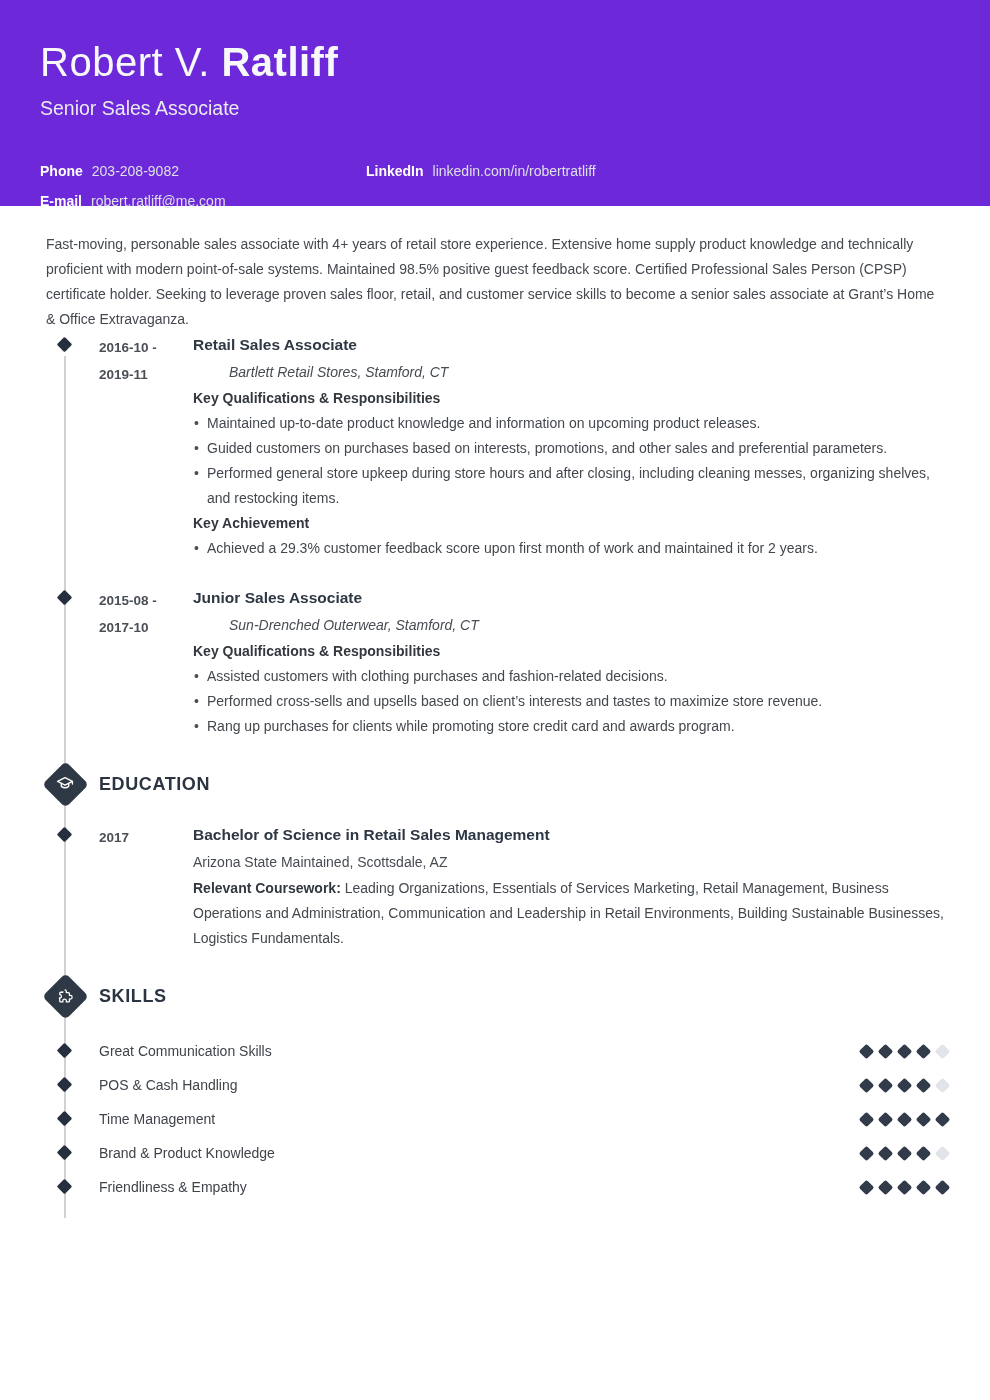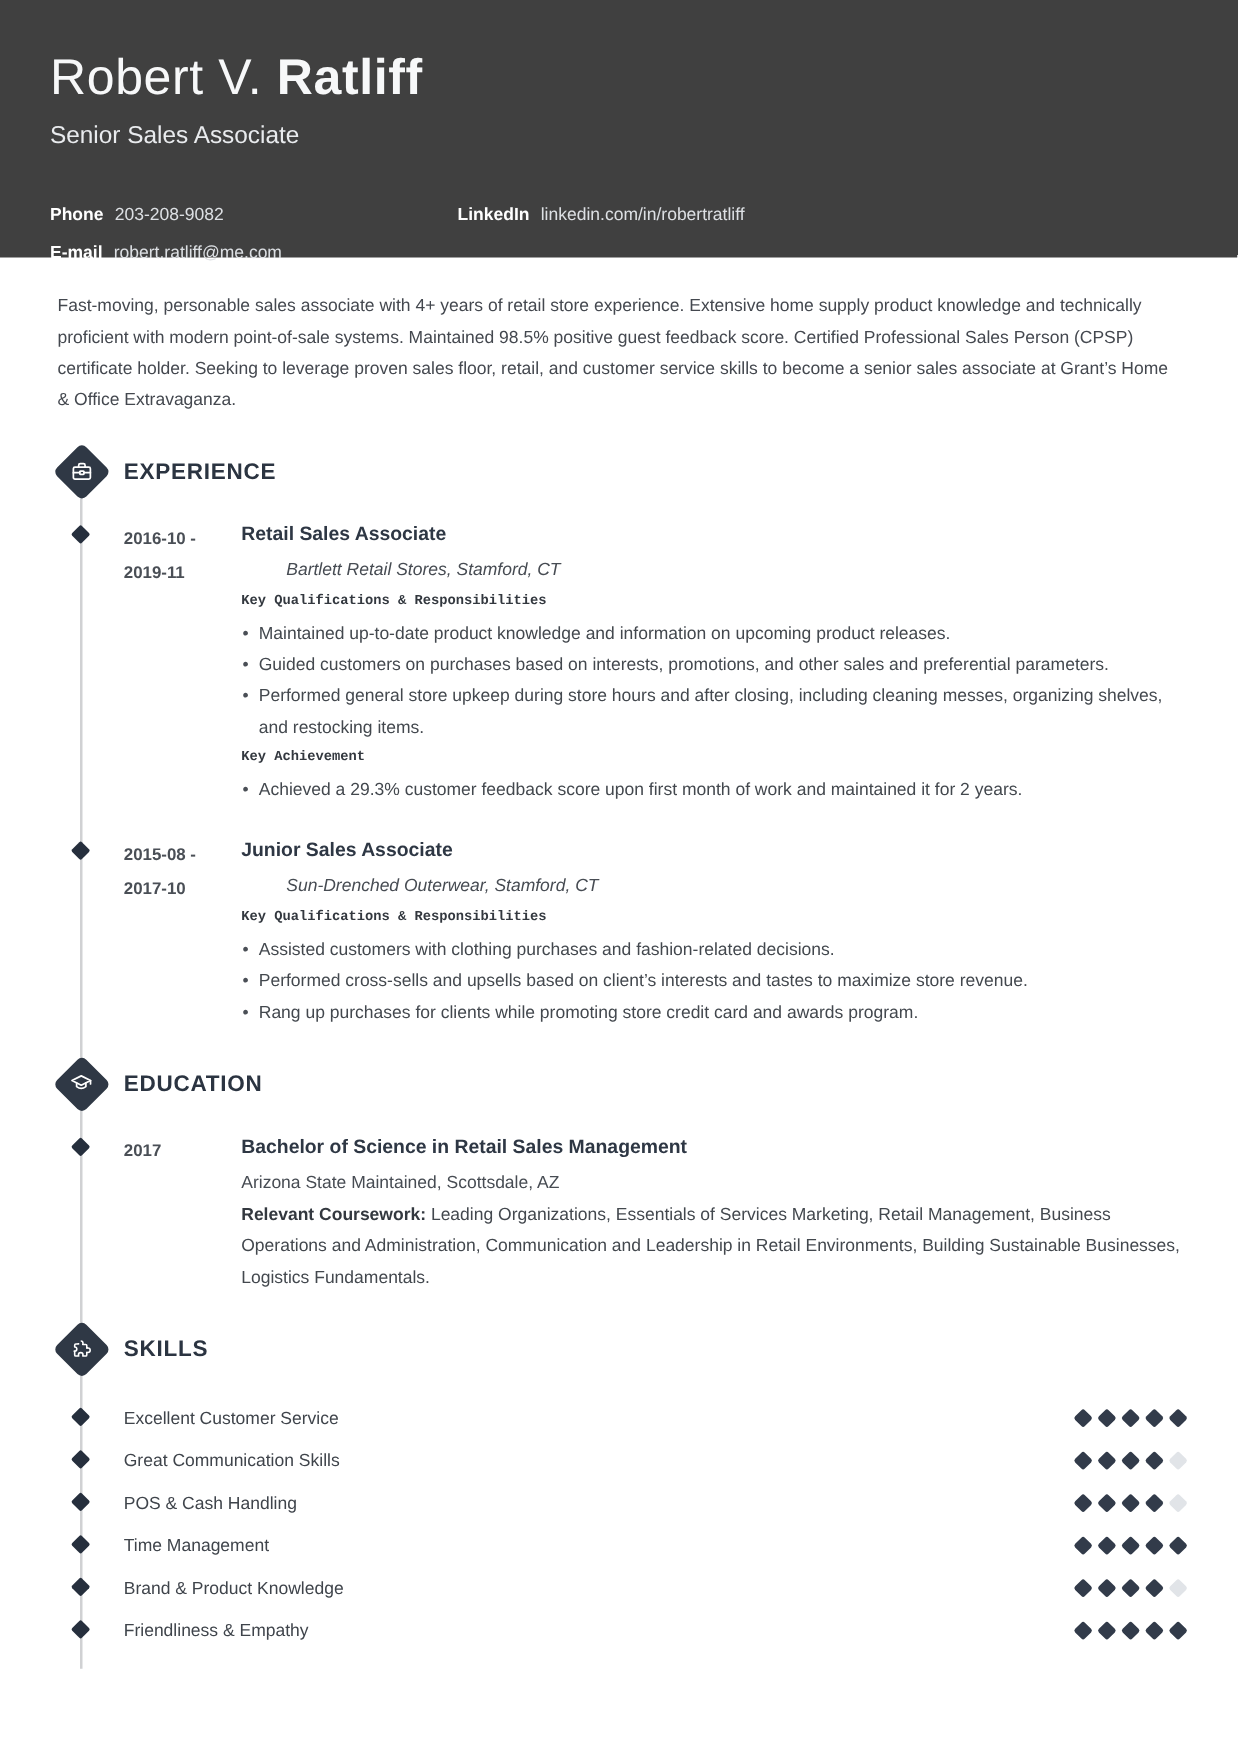--- a/index.html
+++ b/index.html
@@ -5,21 +5,21 @@
   * { margin:0; padding:0; box-sizing:border-box; }
   html,body { background:#fff; }
   body {
     width:990px; min-height:1400px; margin:0 auto;
     font-family:"Liberation Sans","DejaVu Sans",sans-serif;
     color:#43484e;
   }
 
   
   .hdr {
-    height:206px; background:#404040; color:#fff;
+    height:206px; background:#6d28d9; color:#fff;
     padding:42px 40px 0 40px;
   }
   .name { font-size:40px; line-height:1; color:#f7f8f9; letter-spacing:.5px; }
   .name .fn { font-weight:400; }
   .name .ln { font-weight:700; }
   .jobtitle { margin-top:15px; font-size:19.5px; font-weight:400; color:#e9ebee; }
   .contact {
     margin-top:43px; display:grid; grid-template-columns:326px 1fr;
     row-gap:14px; font-size:14px;
   }
@@ -40,21 +40,21 @@
   .sec-title { margin-left:11px; font-size:18px; font-weight:700; color:#2b3441; letter-spacing:.6px; }
 
   .entry { position:relative; z-index:1; margin:0 40px 0 99px; display:grid; grid-template-columns:94px 1fr; }
   .entry + .entry { margin-top:24px; }
   .node { position:absolute; left:-40px; top:7px; width:11px; height:11px; background:#262f3d; border-radius:1.5px; transform:rotate(45deg); }
   .dates { font-size:13.5px; font-weight:700; color:#4a4f56; line-height:27px; padding-top:2px; }
   .ebody { font-size:14px; line-height:25px; }
   .etitle { font-size:15.5px; font-weight:700; color:#2e3744; line-height:25px; margin-bottom:3px; }
   .esub { color:#474c53; margin-bottom:1px; }
   .esub.italic { font-style:italic;margin-left:36px; }
-  .ghead { font-size:11px; font-weight:700; color:#33383f; line-height:25px;font-family:Liberation Mono, monospace; }
+  .ghead { font-size:14px; font-weight:700; color:#33383f; line-height:25px; }
   ul.blts { list-style:none; }
   ul.blts li { position:relative; padding-left:14px; }
   ul.blts li::before { content:"\2022"; position:absolute; left:1px; top:0; color:#4a4f56; }
   .coursework b { color:#33383f; }
 
   
   .skill-row { position:relative; z-index:1; margin:0 40px 0 99px; height:34px; display:flex; align-items:center; }
   .skill-row .node { top:11px; }
   .slabel { font-size:14px; color:#3f444b; }
   .rating { margin-left:auto; display:flex; gap:4px; }
@@ -75,33 +75,20 @@
       <div class="c-item"><span class="c-label">E-mail</span><span class="c-value">robert.ratliff@me.com</span></div>
     </div>
 </header>
 
 <p class="summary">Fast-moving, personable sales associate with 4+ years of retail store experience. Extensive home supply product knowledge and technically proficient with modern point-of-sale systems. Maintained 98.5% positive guest feedback score. Certified Professional Sales Person (CPSP) certificate holder. Seeking to leverage proven sales floor, retail, and customer service skills to become a senior sales associate at Grant’s Home &amp; Office Extravaganza.</p>
 
 <div class="sections">
   <div class="vline"></div>
 
   <section>
-    <div class="sec-head">
-      <div class="badge">
-        <span class="dsq"></span>
-        <svg width="17" height="17" viewBox="0 0 16 16" fill="none" stroke="#fff" stroke-width="1.3" stroke-linecap="round" stroke-linejoin="round">
-          <path d="M5.6 4.4V3a1.2 1.2 0 0 1 1.2-1.2h2.4A1.2 1.2 0 0 1 10.4 3v1.4"></path>
-          <rect x="1.6" y="4.4" width="12.8" height="9" rx="1.2"></rect>
-          <line x1="1.6" y1="8.6" x2="6.4" y2="8.6"></line>
-          <line x1="9.6" y1="8.6" x2="14.4" y2="8.6"></line>
-          <rect x="6.4" y="7.4" width="3.2" height="2.4" rx="0.5"></rect>
-        </svg>
-      </div>
-      <h2 class="sec-title">EXPERIENCE</h2>
-    </div>
     <div id="exp-entries">
         <div class="entry">
           <span class="node"></span>
           <div class="dates">
             <div>2016-10 -</div>
             <div>2019-11</div>
           </div>
           <div class="ebody">
             <h3 class="etitle">Retail Sales Associate</h3>
             <div class="esub italic">Bartlett Retail Stores, Stamford, CT</div>
@@ -177,41 +164,20 @@
         <svg width="17" height="17" viewBox="0 0 16 16" fill="none" stroke="#fff" stroke-width="1.25" stroke-linejoin="round">
           <path d="M7.2 1.6c1 0 1.8.8 1.8 1.8 0 .3-.1.6-.2.9h2.3c.5 0 .9.4.9.9v2.1c.3-.2.6-.2.9-.2 1 0 1.8.8 1.8 1.8s-.8 1.8-1.8 1.8c-.3 0-.6-.1-.9-.2v2.1c0 .5-.4.9-.9.9H8.8c.1-.3.2-.6.2-.9 0-1-.8-1.8-1.8-1.8s-1.8.8-1.8 1.8c0 .3.1.6.2.9H3.3c-.5 0-.9-.4-.9-.9V9.5c-.3.2-.6.2-.9.2" transform="translate(0.3,0.2) scale(0.95)"></path>
           <path d="M2.4 9.7c.9 0 1.7-.8 1.7-1.7S3.3 6.3 2.4 6.3V4.9c0-.5.4-.9.9-.9h2.2c-.1-.3-.2-.6-.2-.9" transform="translate(0.3,0.2) scale(0.95)"></path>
         </svg>
       </div>
       <h2 class="sec-title">SKILLS</h2>
     </div>
     <div id="skill-rows">
         <div class="skill-row">
           <span class="node"></span>
-          <span class="slabel">Excellent Customer Service</span>
-          <div class="rating">
-            <span class="rd filled">
-              <i></i>
-            </span>
-            <span class="rd filled">
-              <i></i>
-            </span>
-            <span class="rd filled">
-              <i></i>
-            </span>
-            <span class="rd filled">
-              <i></i>
-            </span>
-            <span class="rd filled">
-              <i></i>
-            </span>
-          </div>
-        </div>
-        <div class="skill-row">
-          <span class="node"></span>
           <span class="slabel">Great Communication Skills</span>
           <div class="rating">
             <span class="rd filled">
               <i></i>
             </span>
             <span class="rd filled">
               <i></i>
             </span>
             <span class="rd filled">
               <i></i>

